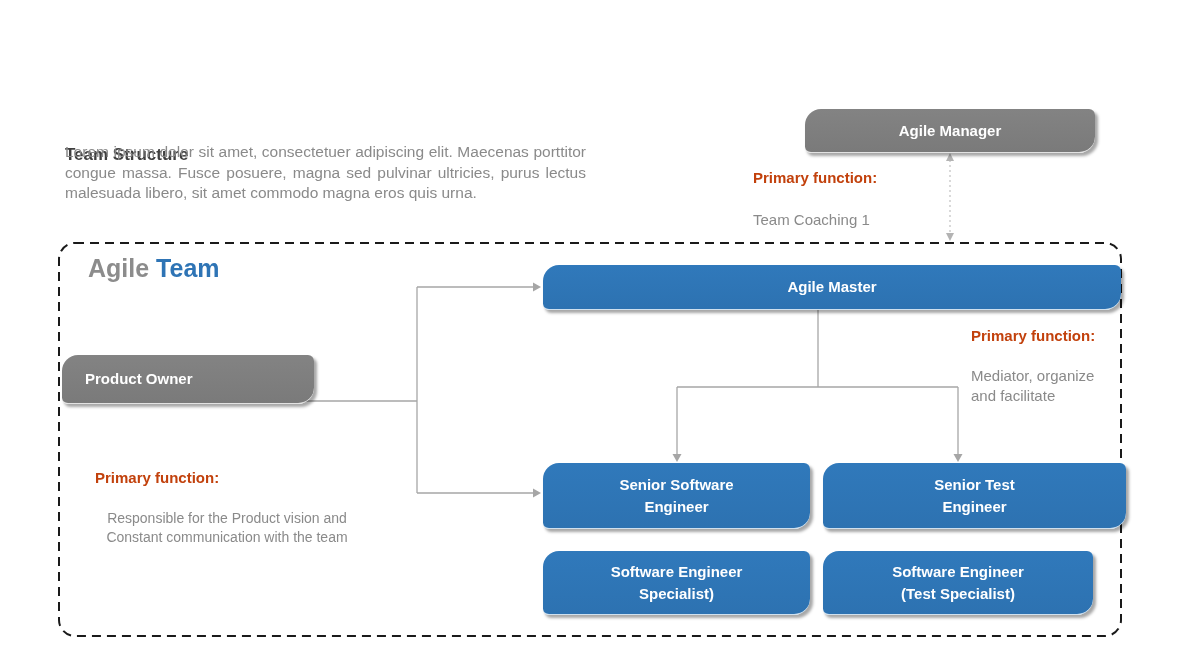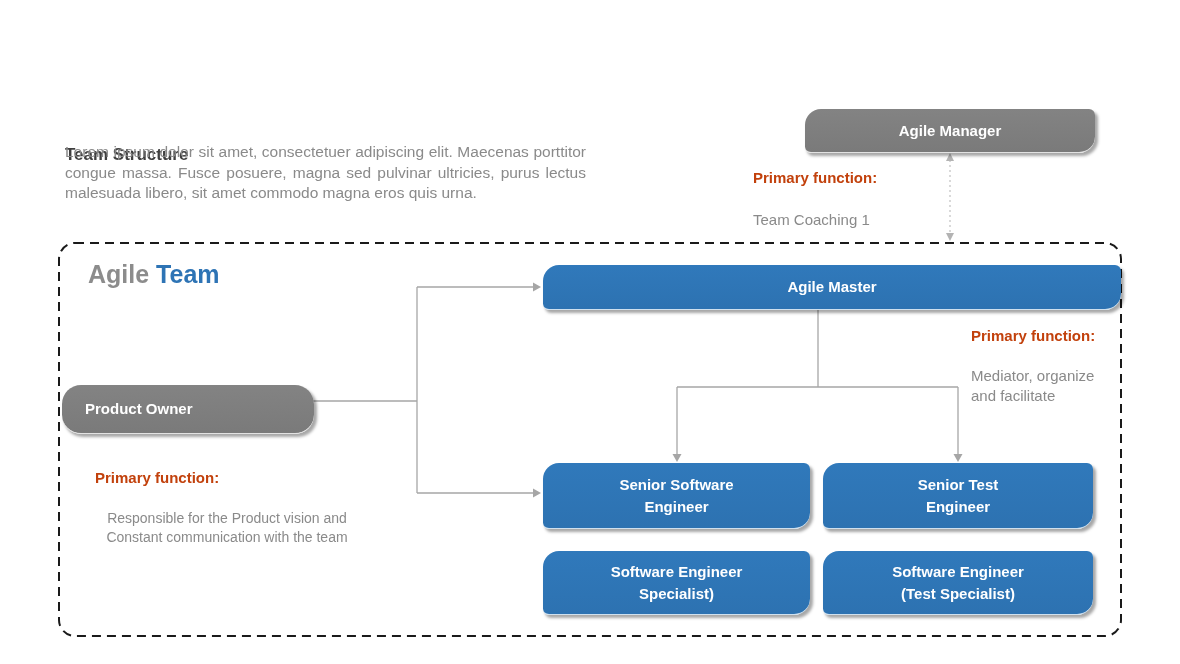--- a/index.html
+++ b/index.html
@@ -21,21 +21,21 @@
     border-radius:16px 6px 16px 6px;
     box-shadow: 2.5px 3px 3px rgba(0,0,0,0.35);
     z-index:2;
   }
   .shape .ln { display:block; }
   .blue { background:linear-gradient(180deg,#3079bb 0%,#2d72b1 100%); border-bottom:1px solid #cfe0ee; }
   .gray { background:linear-gradient(180deg,#838383 0%,#7a7a7a 100%); border-bottom:1px solid #e2e2e2; }
 
   .po-box { justify-content:flex-start; padding-left:23px; text-align:left; }
 
-  .team-title { left:88px; top:260px; font-size:25px; font-weight:bold; white-space:nowrap; }
+  .team-title { left:88px; top:254px; font-size:25px; font-weight:bold; white-space:nowrap; }
   .team-title .w1 { color:#8c8c8c; }
   .team-title .w2 { color:#2e74b5; }
 
   svg.overlay { position:absolute; left:0; top:0; z-index:1; pointer-events:none; }
 </style>
 </head>
 <body>
 
 <div class="canvas">
 
@@ -81,34 +81,34 @@
   <div class="abs team-title">
     <span class="w1">Agile</span><span>&nbsp;</span><span class="w2">Team</span>
   </div>
 
   <div class="shape blue" style="left:543px; top:265px; width:578px; height:44px;">
     <span class="ln">Agile Master</span>
   </div>
   <div class="abs fn-label" style="left:971px; top:327px;">Primary function:</div>
   <div class="abs fn-text" style="left:971px; top:366px; width:150px;">Mediator, organize and facilitate</div>
 
-  <div class="shape gray po-box" style="left:62px; top:385px; width:229px; height:48px;border-radius:19px;">
+  <div class="shape gray po-box" style="left:62px; top:355px; width:229px; height:48px;">
     <span class="ln">Product Owner</span>
   </div>
   <div class="abs fn-label" style="left:95px; top:469px;">Primary function:</div>
   <div class="abs fn-text" style="left:102px; top:509px; width:250px; font-size:14px;text-align:center;">Responsible for the Product vision and Constant communication with the team</div>
 
   <div class="shape blue" style="left:543px; top:463px; width:267px; height:65px;">
     <div>
       <span class="ln">Senior Software</span>
       <span class="ln">Engineer</span>
     </div>
   </div>
 
-  <div class="shape blue" style="left:823px; top:463px; width:270px; height:65px;">
+  <div class="shape blue" style="left:823px; top:463px; width:303px; height:65px;">
     <div>
       <span class="ln">Senior Test</span>
       <span class="ln">Engineer</span>
     </div>
   </div>
 
   <div class="shape blue" style="left:543px; top:551px; width:267px; height:63px;">
     <div>
       <span class="ln">Software Engineer</span>
       <span class="ln">Specialist)</span>

